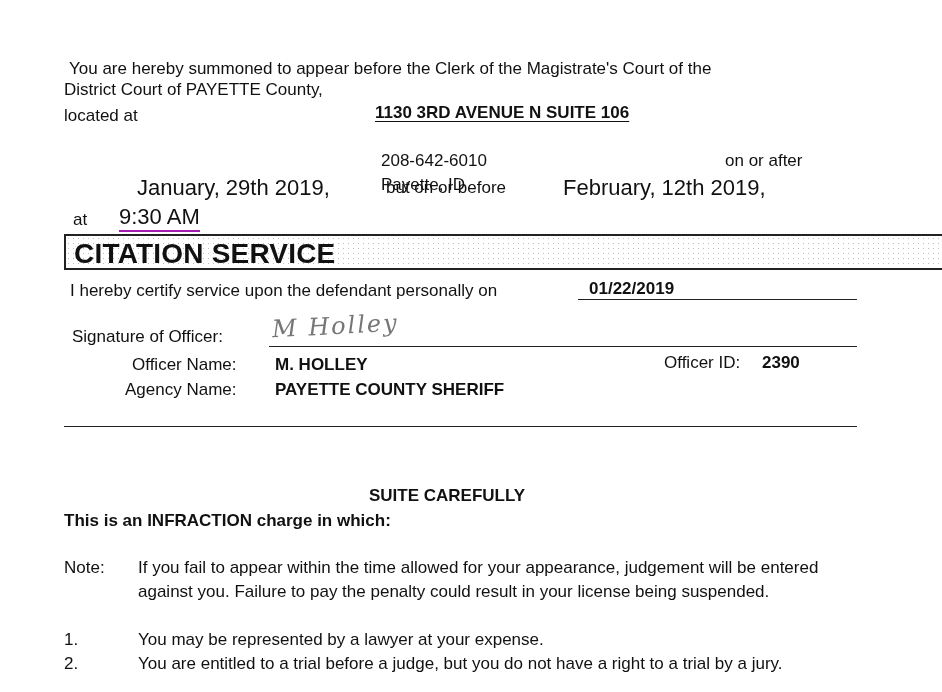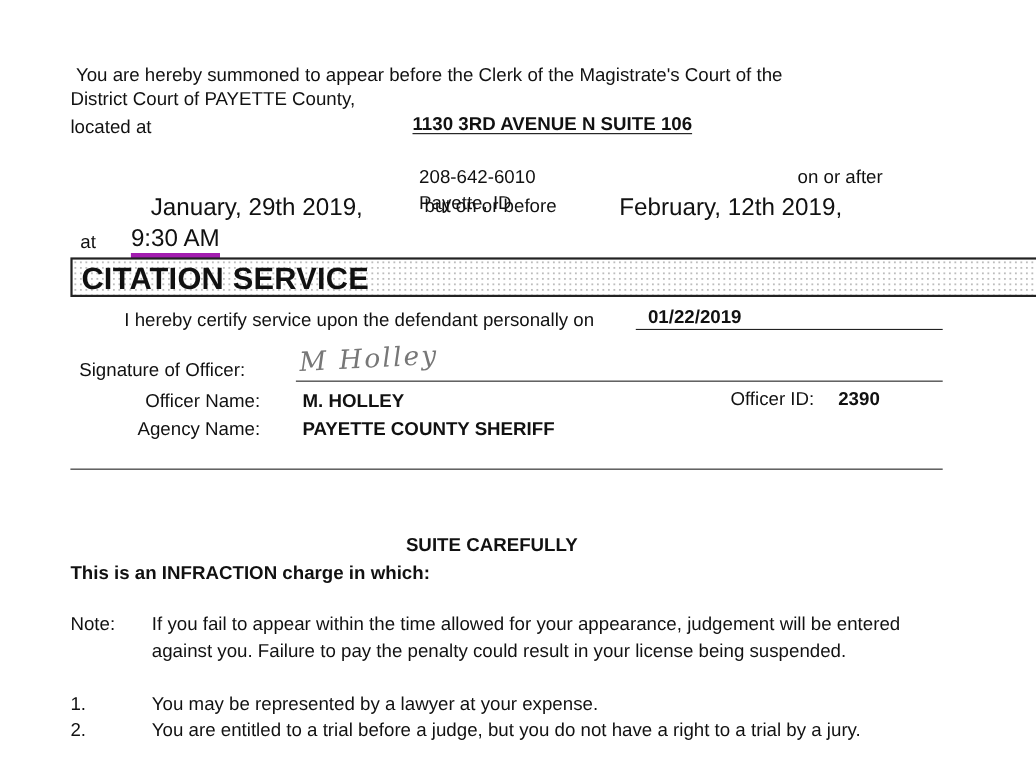--- a/index.html
+++ b/index.html
@@ -30,27 +30,27 @@
 <div class="abs t17" style="left:64px; top:80px;">District Court of PAYETTE County,</div>
 <div class="abs t17" style="left:64px; top:106px;">located at</div>
 <div class="abs t17 b u" style="left:375px; top:103px;">1130 3RD AVENUE N SUITE 106</div>
 <div class="abs t17" style="left:381px; top:128px;margin-top:47px;">Payette, ID</div>
 <div class="abs t17" style="left:381px; top:151px;">208-642-6010</div>
 <div class="abs t17" style="left:725px; top:151px;">on or after</div>
 <div class="abs big" style="left:137px; top:175px;">January, 29th 2019,</div>
 <div class="abs t17" style="left:386px; top:178px;">but on or before</div>
 <div class="abs big" style="left:563px; top:175px;">February, 12th 2019,</div>
 <div class="abs t17" style="left:73px; top:210px;">at</div>
-<div class="abs big" style="left:119px; top:204px; border-bottom:5px solid #a21caf; padding-bottom:0;text-align:center;">9:30 AM</div>
+<div class="abs big" style="left:119px; top:204px; border-bottom:2px solid #a21caf; padding-bottom:0;text-align:center;">9:30 AM</div>
 
 <div class="citation-box">
   <div class="citation-title">CITATION SERVICE</div>
 </div>
 
-<div class="abs t17" style="left:70px; top:281px;margin-left:43px;">I hereby certify service upon the defendant personally on</div>
+<div class="abs t17" style="left:70px; top:281px;">I hereby certify service upon the defendant personally on</div>
 <div class="abs t17 b" style="left:589px; top:279px;">01/22/2019</div>
 <div class="rule" style="left:578px; top:299px; width:279px;"></div>
 
 <div class="abs t17" style="left:72px; top:327px;">Signature of Officer:</div>
 <div class="signature">M Holley</div>
 <div class="rule" style="left:269px; top:346px; width:588px;"></div>
 
 <div class="abs t17" style="left:132px; top:355px;">Officer Name:</div>
 <div class="abs t17 b" style="left:275px; top:355px;">M. HOLLEY</div>
 <div class="abs t17" style="left:664px; top:353px;">Officer ID:</div>

